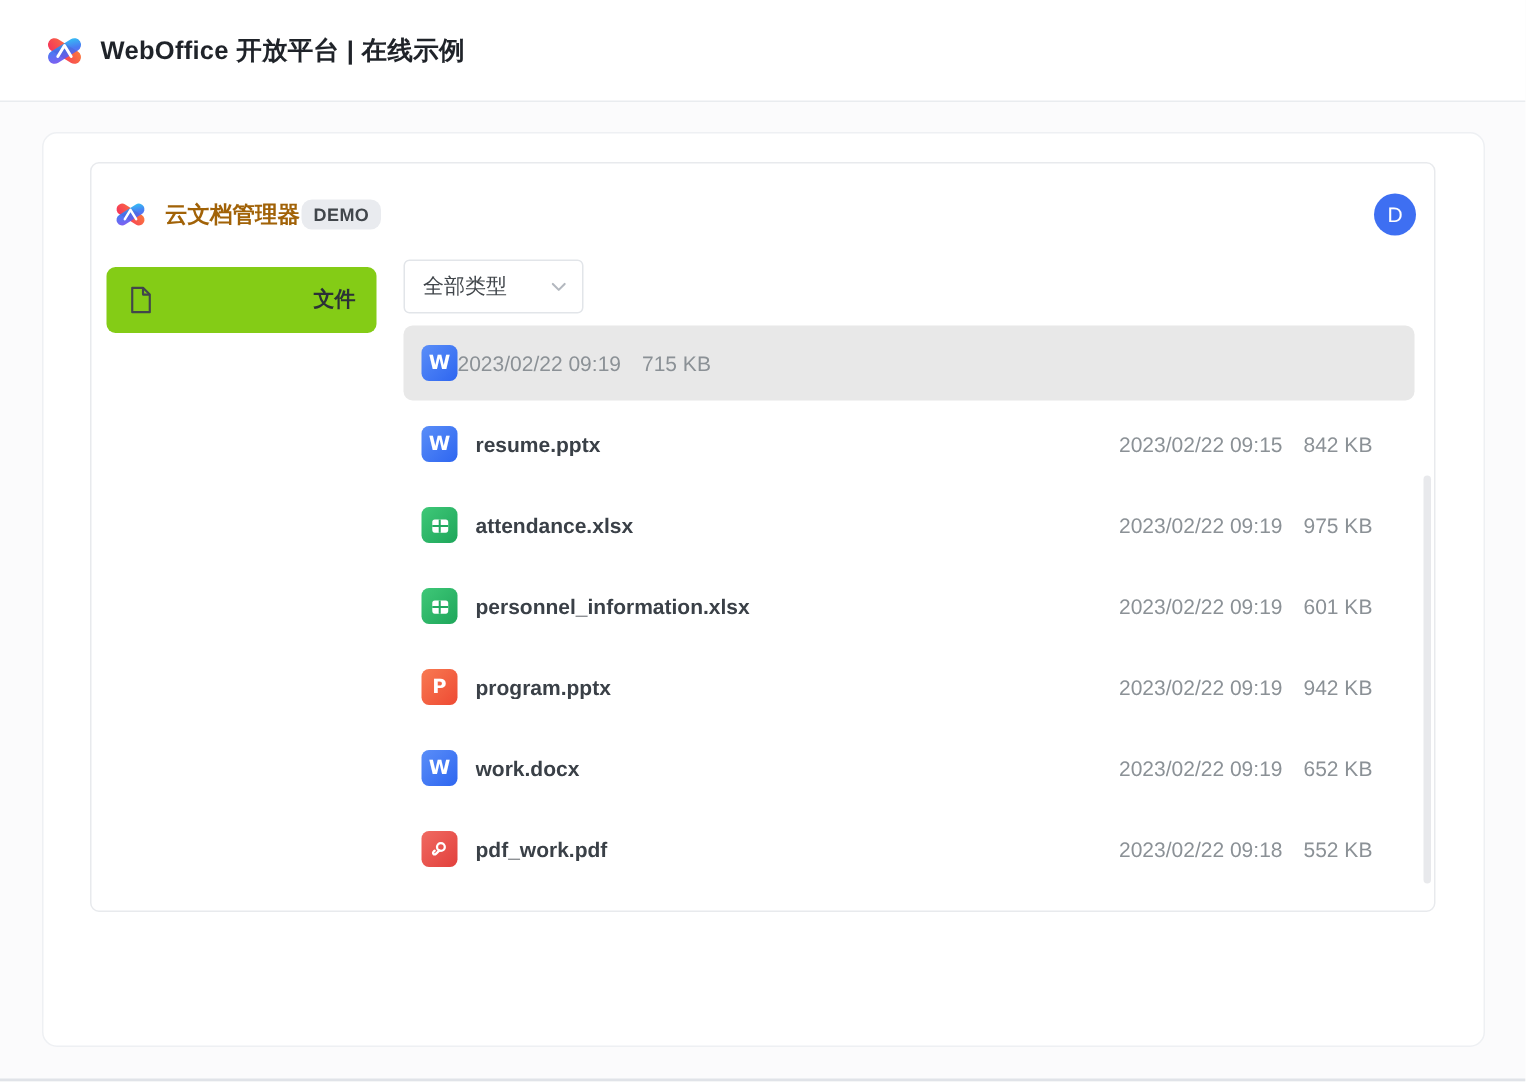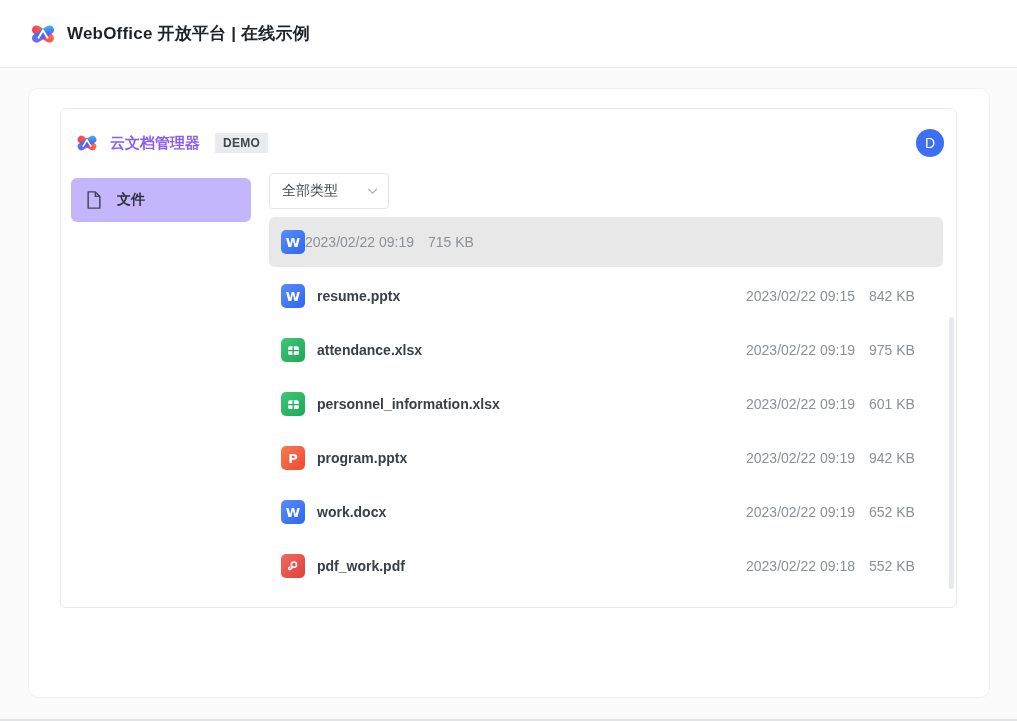--- a/index.html
+++ b/index.html
@@ -43,42 +43,42 @@
     border-radius:6px;
     overflow:hidden;
   }
   .panel-top {
     height:62px; display:flex; align-items:center;
     justify-content:space-between;
     padding:6px 12px 0 15px;
   }
   .brand { display:flex; align-items:center; }
   .brand .logo { width:22px; height:22px; }
-  .brand-name { font-size:15px; font-weight:700; color:#8b5cf6; margin-left:12px; }
+  .brand-name { font-size:15px; font-weight:700; color:#a16207; margin-left:12px; }
   .badge {
-    margin-left:15px; background:#e9ebef; color:#41464b;
+    margin-left:1px; background:#e9ebef; color:#41464b;
     font-size:12px; font-weight:700;
-    padding:3px 8px; border-radius:0; letter-spacing:.3px;
+    padding:3px 8px; border-radius:7px; letter-spacing:.3px;
   }
   .avatar {
     width:28px; height:28px; border-radius:50%;
     background:#3e6ff2; color:#fff;
     font-size:14px; font-weight:400;
     display:flex; align-items:center; justify-content:center;
     cursor:pointer;
   }
 
   .panel-body { display:flex; height:438px; }
   .sidebar { width:200px; padding:7px 10px 0 10px; flex:0 0 auto; }
   .side-item {
     height:44px; border-radius:6px;
     display:flex; align-items:center;
     padding:0 14px; cursor:pointer;
   }
-  .side-item.active { background:#c4b5fd; }
+  .side-item.active { background:#84cc16;justify-content:space-between; }
   .side-item .s-icon { width:18px; height:20px; display:flex; }
   .side-item .s-label { font-size:14px; font-weight:700; color:#2b3137; margin-left:14px; }
 
   .content { flex:1; padding:2px 13px 0 8px; }
 
   .dropdown {
     width:120px; height:36px;
     border:1px solid #e2e5e9; border-radius:4px;
     display:flex; align-items:center; justify-content:space-between;
     padding:0 10px 0 12px;

